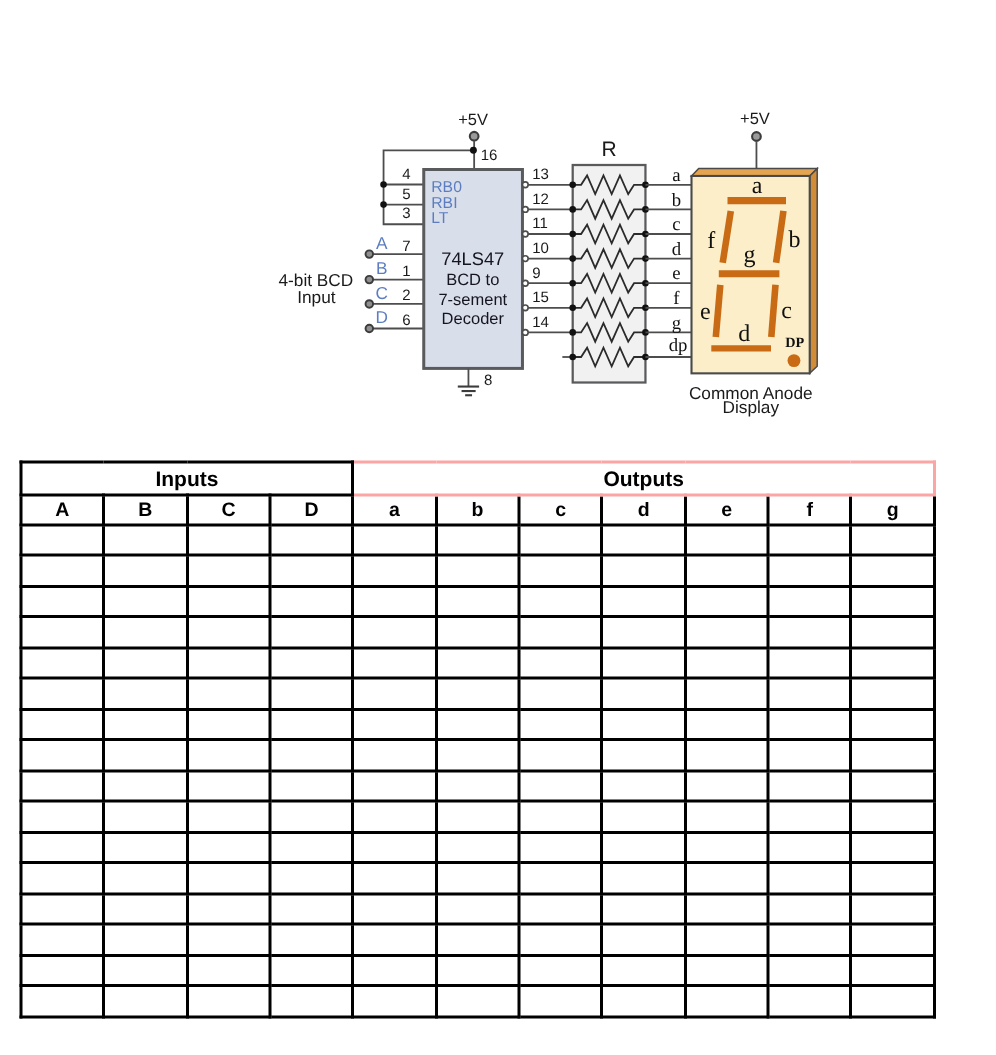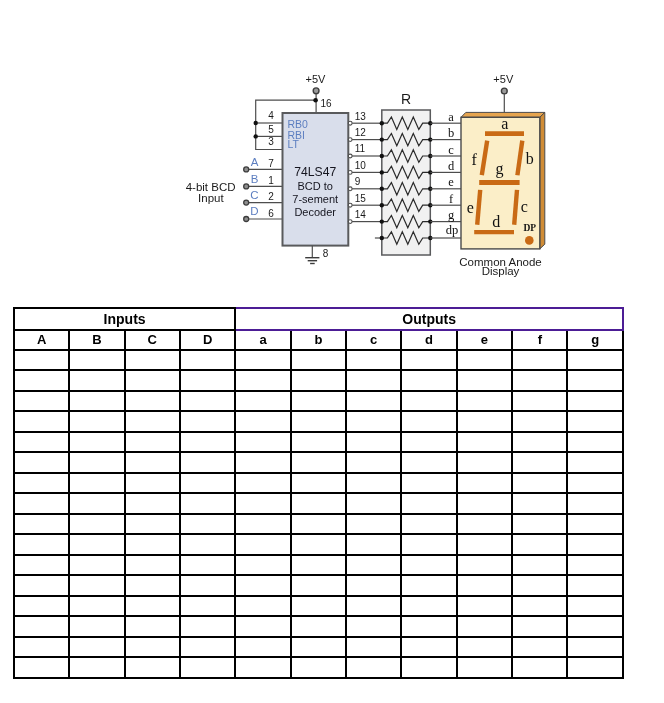--- a/index.html
+++ b/index.html
@@ -216,21 +216,21 @@
       <col style="width:55.36px;">
       <col style="width:55.36px;">
       <col style="width:55.36px;">
       <col style="width:55.36px;">
       <col style="width:55.36px;">
     </colgroup>
 
 <tbody>
       <tr style="height:21.5px;">
         <td colspan="4" style="border:2px solid #000;text-align:center;font-size:14px;padding:0;">Inputs</td>
-        <td colspan="7" style="border:2px solid #4c1d95;text-align:center;font-size:14px;padding:2px;">Outputs</td>
+        <td colspan="7" style="border:2px solid #fca5a5;text-align:center;font-size:14px;padding:2px;">Outputs</td>
       </tr>
 
 <tr style="height:19.9px;">
         <td style="border:2px solid #000;text-align:center;font-size:13px;padding:0;">A</td>
         <td style="border:2px solid #000;text-align:center;font-size:13px;padding:0;">B</td>
         <td style="border:2px solid #000;text-align:center;font-size:13px;padding:0;">C</td>
         <td style="border:2px solid #000;text-align:center;font-size:13px;padding:0;">D</td>
         <td style="border:2px solid #000;text-align:center;font-size:13px;padding:0;">a</td>
         <td style="border:2px solid #000;text-align:center;font-size:13px;padding:0;">b</td>
         <td style="border:2px solid #000;text-align:center;font-size:13px;padding:0;">c</td>

